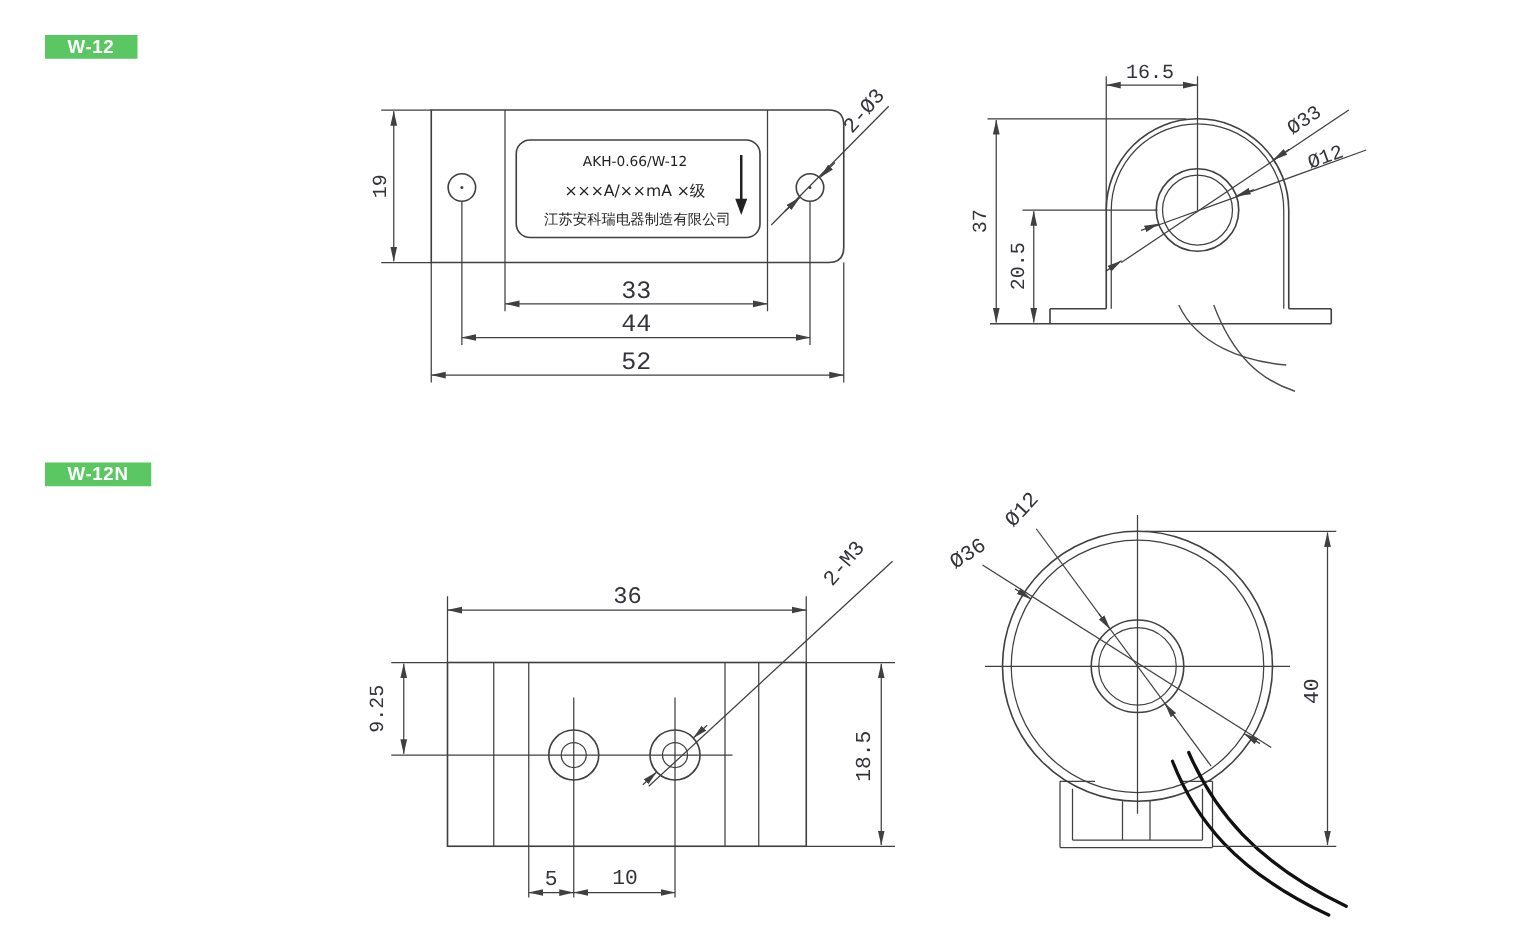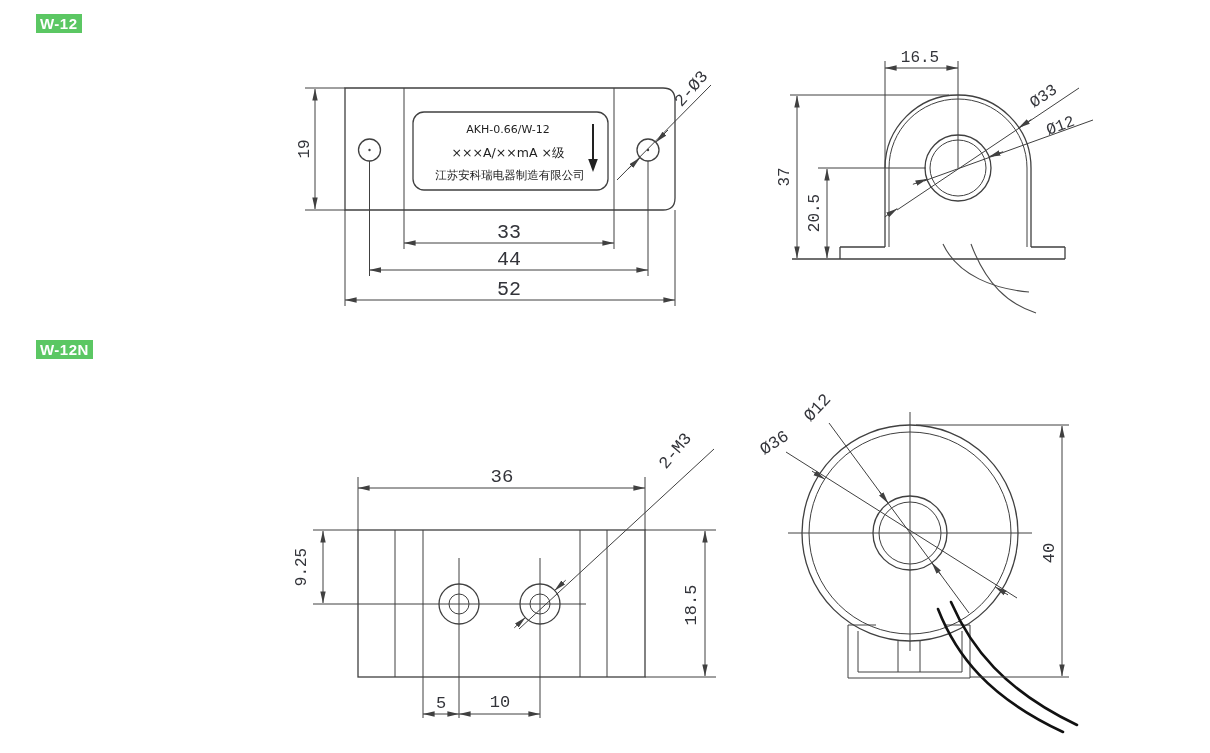--- a/index.html
+++ b/index.html
@@ -1,22 +1,22 @@
 <!DOCTYPE html>
 <html><head>
 <meta charset="utf-8">
 <style>
   html,body{margin:0;padding:0;background:#ffffff;}
   body{width:1210px;height:753px;overflow:hidden;position:relative;
        font-family:"Liberation Sans",sans-serif;}
   .badge{position:absolute;background:#5bc763;color:#ffffff;
          font-family:"Liberation Sans",sans-serif;font-weight:bold;
-         font-size:15px;line-height:19px;padding:0 4px;letter-spacing:.5px;}
+         font-size:15px;line-height:19px;padding:0 18px;letter-spacing:.5px;margin-top:14px;}
   #badge-w12 {left:36px;top:14px;}
-  #badge-w12n{left:36px;top:340px;}
+  #badge-w12n{left:36px;top:356px;}
   svg{position:absolute;left:0;top:0;}
   .ln   {stroke:#404040;stroke-width:1;fill:none;}
   .ln2  {stroke:#404040;stroke-width:1.3;fill:none;}
   .wire {stroke:#111111;stroke-width:2.6;fill:none;stroke-linecap:round;}
   .wireT{stroke:#4a4a4a;stroke-width:1.1;fill:none;}
   .dot  {fill:#404040;stroke:none;}
   .d    {font-family:"Liberation Mono","DejaVu Sans Mono",monospace;
          fill:#33343a;}
   .np   {font-family:"DejaVu Sans",sans-serif;fill:#1e1e1e;}
 </style>

